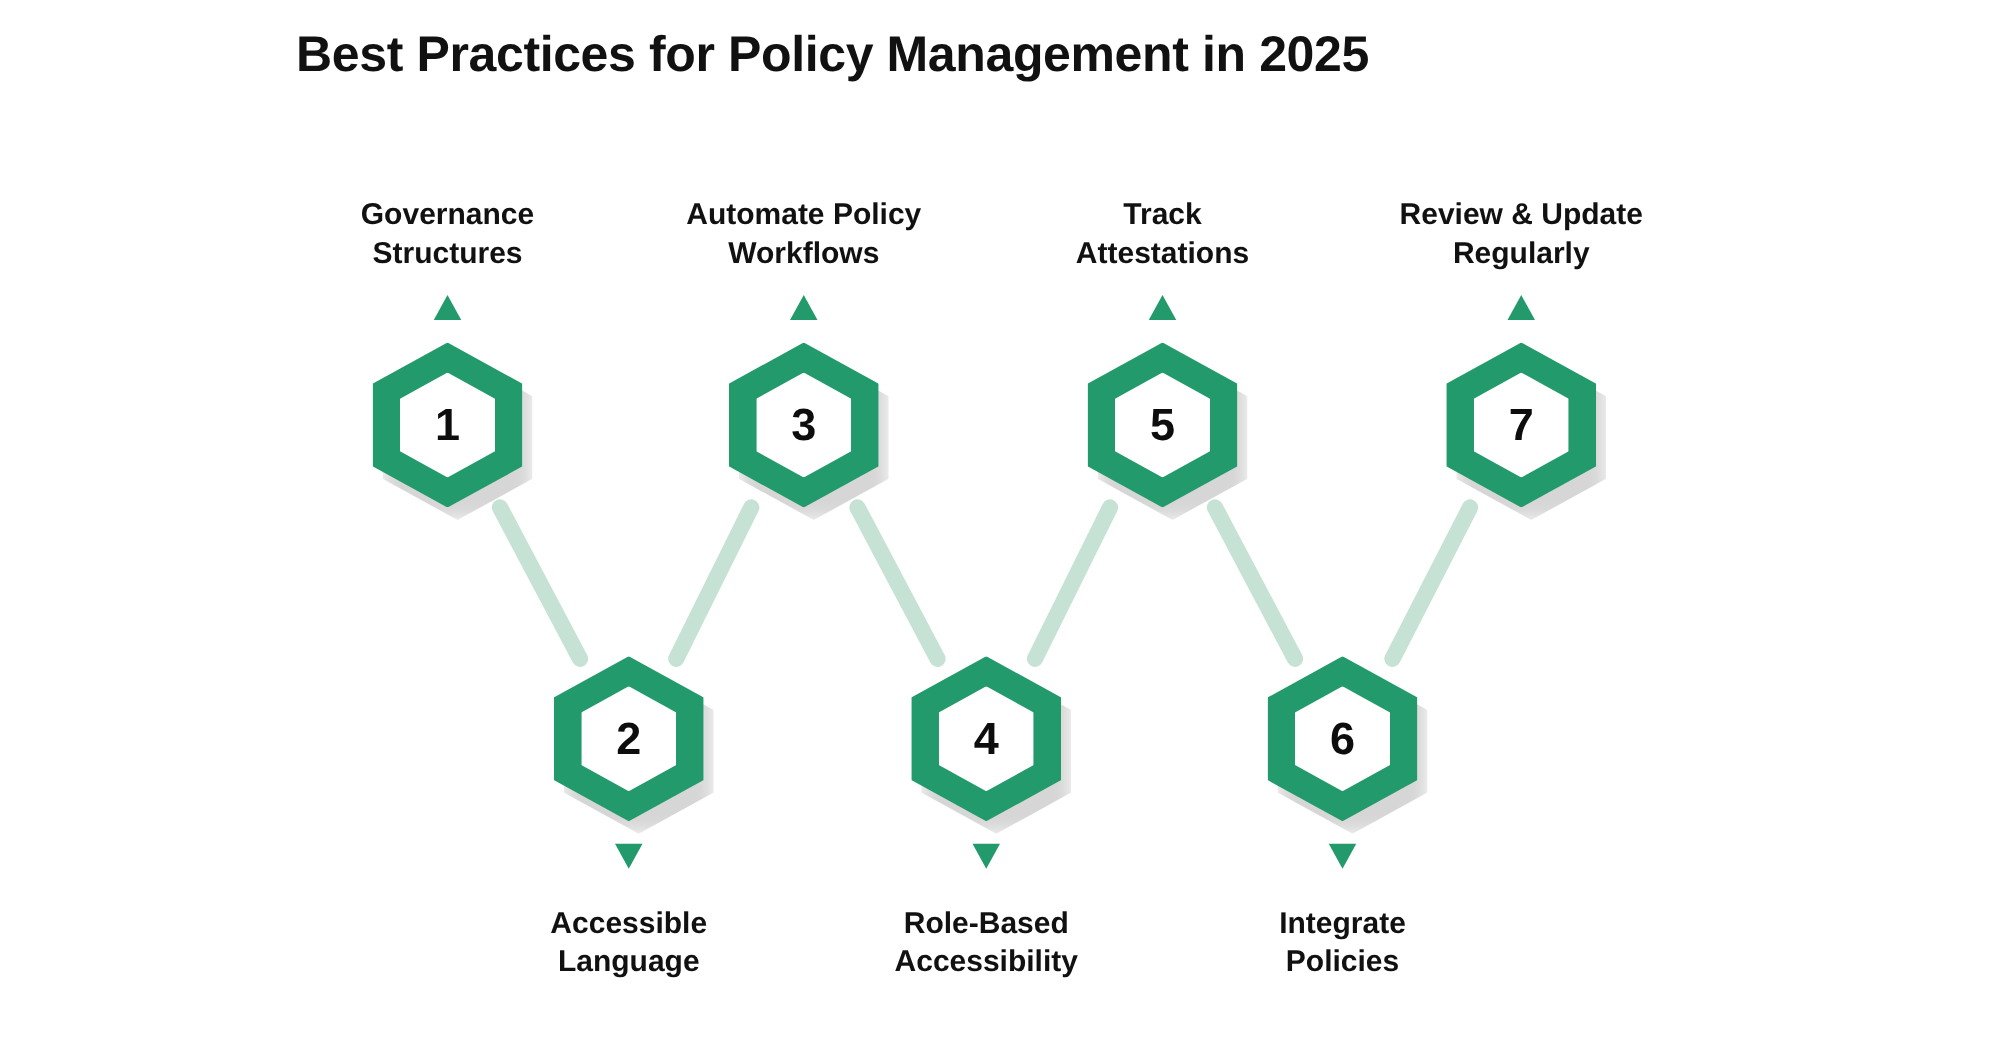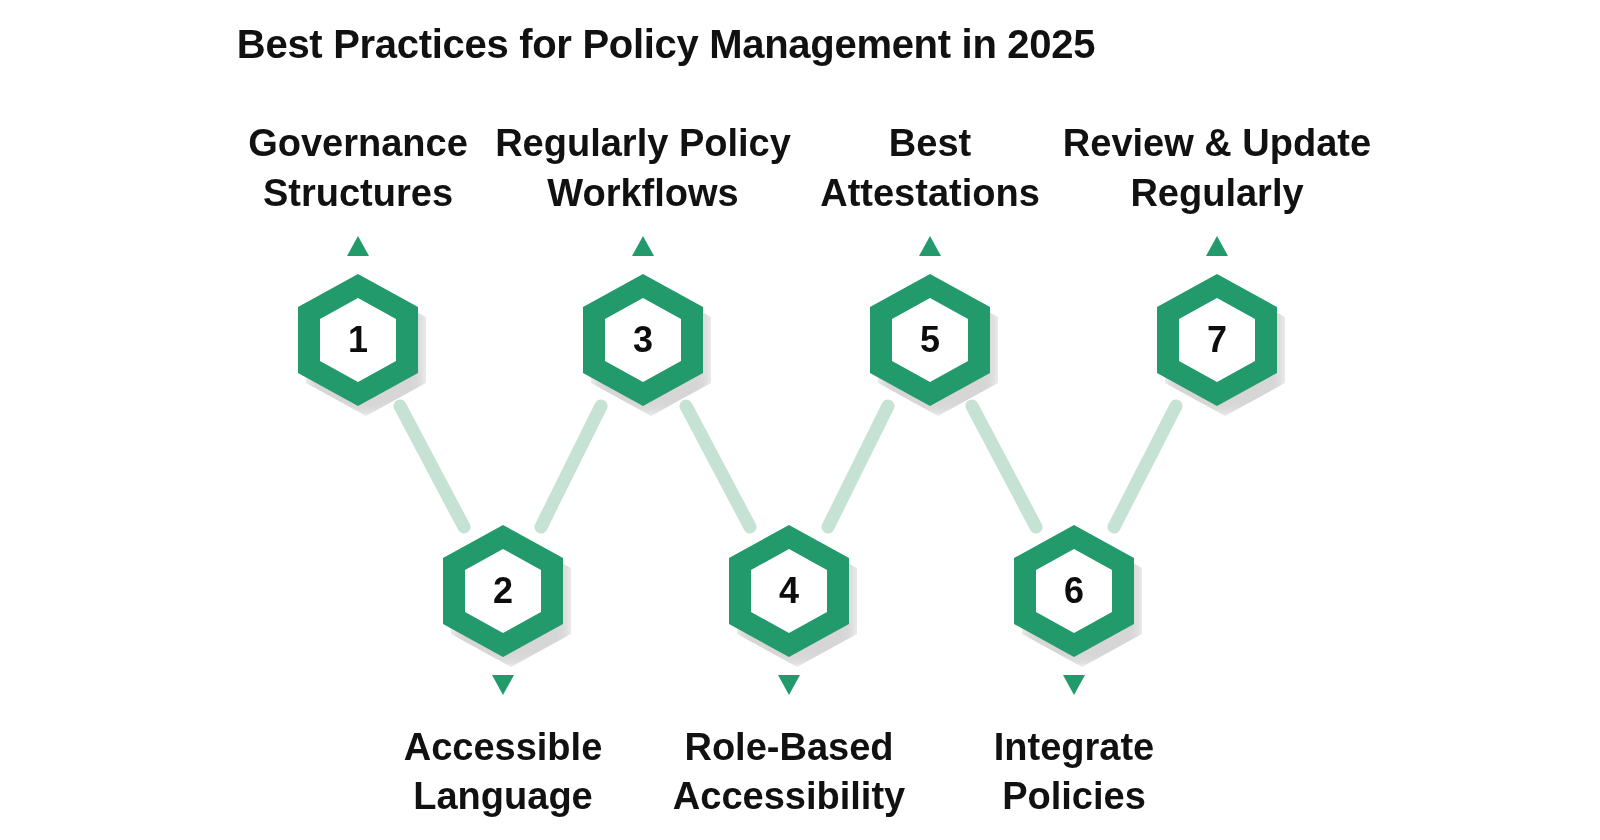--- a/index.html
+++ b/index.html
@@ -126,21 +126,21 @@
     left: -11px;
     top: 84px;
   }
 
   
   .node-label {
     position: absolute;
     width: 320px;
     left: -160px;
     text-align: center;
-    font-size: 38px;
+    font-size: 24px;
     font-weight: 700;
     color: #111111;
     line-height: 1.3;
     white-space: pre-line;
   }
   .node-label.above {
     bottom: 122px;
   }
   .node-label.below {
     top: 132px;
@@ -188,21 +188,21 @@
 Language</div>
       </div>
       <div class="node" style="left: 643px; top: 340px;">
         <div class="marker up"></div>
         <div class="hex-wrap">
           <div class="hex-shadow"></div>
           <div class="hex-outer" style="background: rgb(34, 154, 108);"></div>
           <div class="hex-inner" style="background: rgb(255, 255, 255);"></div>
           <div class="hex-number">3</div>
         </div>
-        <div class="node-label above">Regularly Policy
+        <div class="node-label above">Automate Policy
 Workflows</div>
       </div>
       <div class="node" style="left: 789px; top: 591px;">
         <div class="marker down"></div>
         <div class="hex-wrap">
           <div class="hex-shadow"></div>
           <div class="hex-outer" style="background: rgb(34, 154, 108);"></div>
           <div class="hex-inner" style="background: rgb(255, 255, 255);"></div>
           <div class="hex-number">4</div>
         </div>
@@ -210,21 +210,21 @@
 Accessibility</div>
       </div>
       <div class="node" style="left: 930px; top: 340px;">
         <div class="marker up"></div>
         <div class="hex-wrap">
           <div class="hex-shadow"></div>
           <div class="hex-outer" style="background: rgb(34, 154, 108);"></div>
           <div class="hex-inner" style="background: rgb(255, 255, 255);"></div>
           <div class="hex-number">5</div>
         </div>
-        <div class="node-label above">Best
+        <div class="node-label above">Track
 Attestations</div>
       </div>
       <div class="node" style="left: 1074px; top: 591px;">
         <div class="marker down"></div>
         <div class="hex-wrap">
           <div class="hex-shadow"></div>
           <div class="hex-outer" style="background: rgb(34, 154, 108);"></div>
           <div class="hex-inner" style="background: rgb(255, 255, 255);"></div>
           <div class="hex-number">6</div>
         </div>

